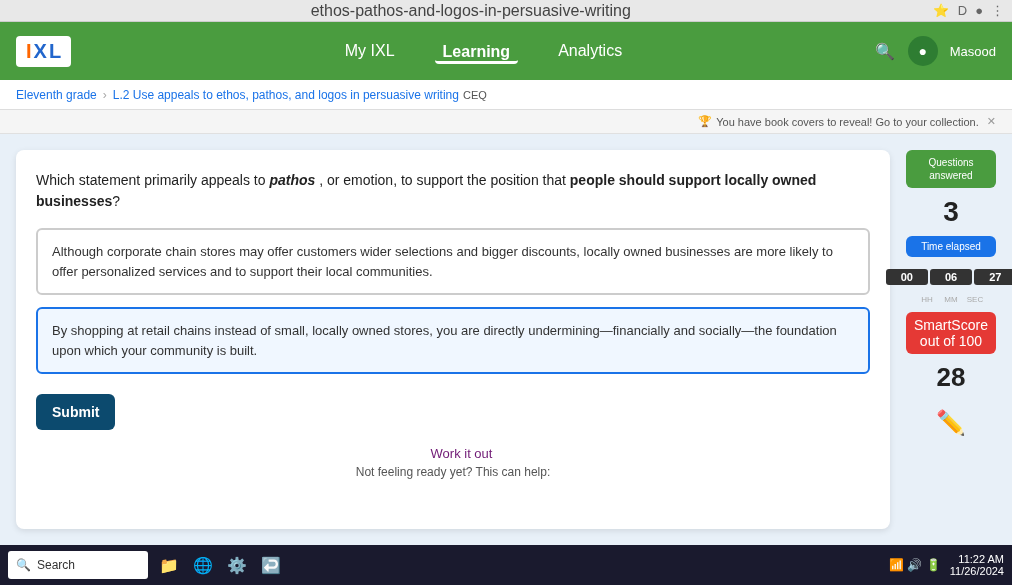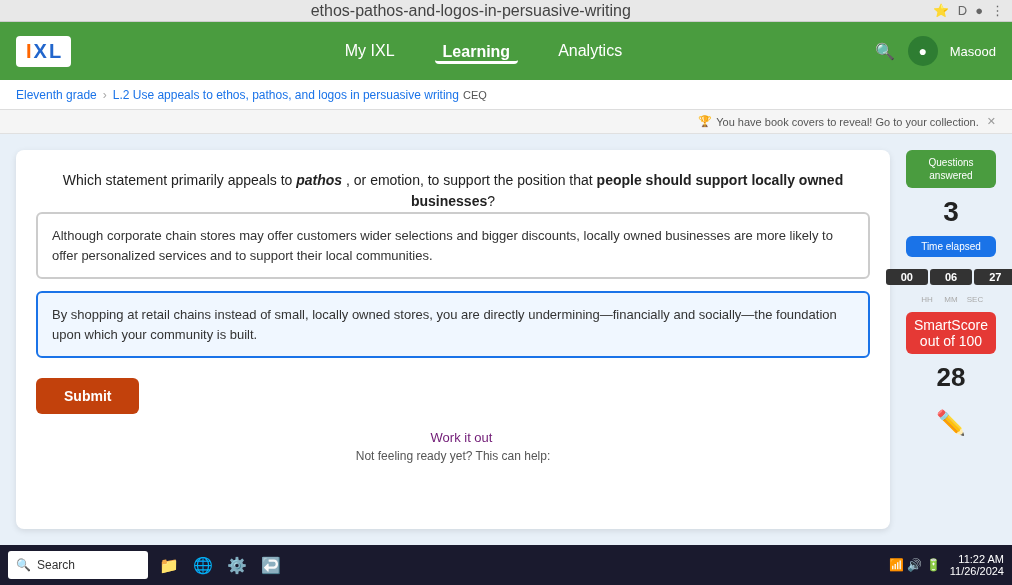--- a/index.html
+++ b/index.html
@@ -166,46 +166,46 @@
     .question-area {
       flex: 1;
       background: white;
       border-radius: 8px;
       padding: 20px;
       box-shadow: 0 2px 6px rgba(0,0,0,0.1);
     }
     .question-text {
       font-size: 14px;
       color: #222;
+      margin-bottom: 16px;
       line-height: 1.5;
-      text-align: center;
     }
     .question-text .bold { font-weight: bold; }
     .question-text .italic-bold { font-weight: bold; font-style: italic; }
     .answer-option {
       border: 2px solid #ccc;
       border-radius: 6px;
       padding: 12px 14px;
       margin-bottom: 12px;
       font-size: 13px;
       color: #333;
       line-height: 1.5;
       cursor: pointer;
       background: white;
     }
     .answer-option.selected {
       border-color: #1a73e8;
       background: #f0f7ff;
     }
     .submit-btn {
-      background: #c2410c;
+      background: #0c4a6e;
       color: white;
       border: none;
       border-radius: 6px;
-      padding: 10px 28px;
+      padding: 10px 16px;
       font-size: 14px;
       font-weight: bold;
       cursor: pointer;
       margin-top: 8px;
     }
     .work-it-out {
       text-align: center;
       margin-top: 16px;
       font-size: 13px;
     }

